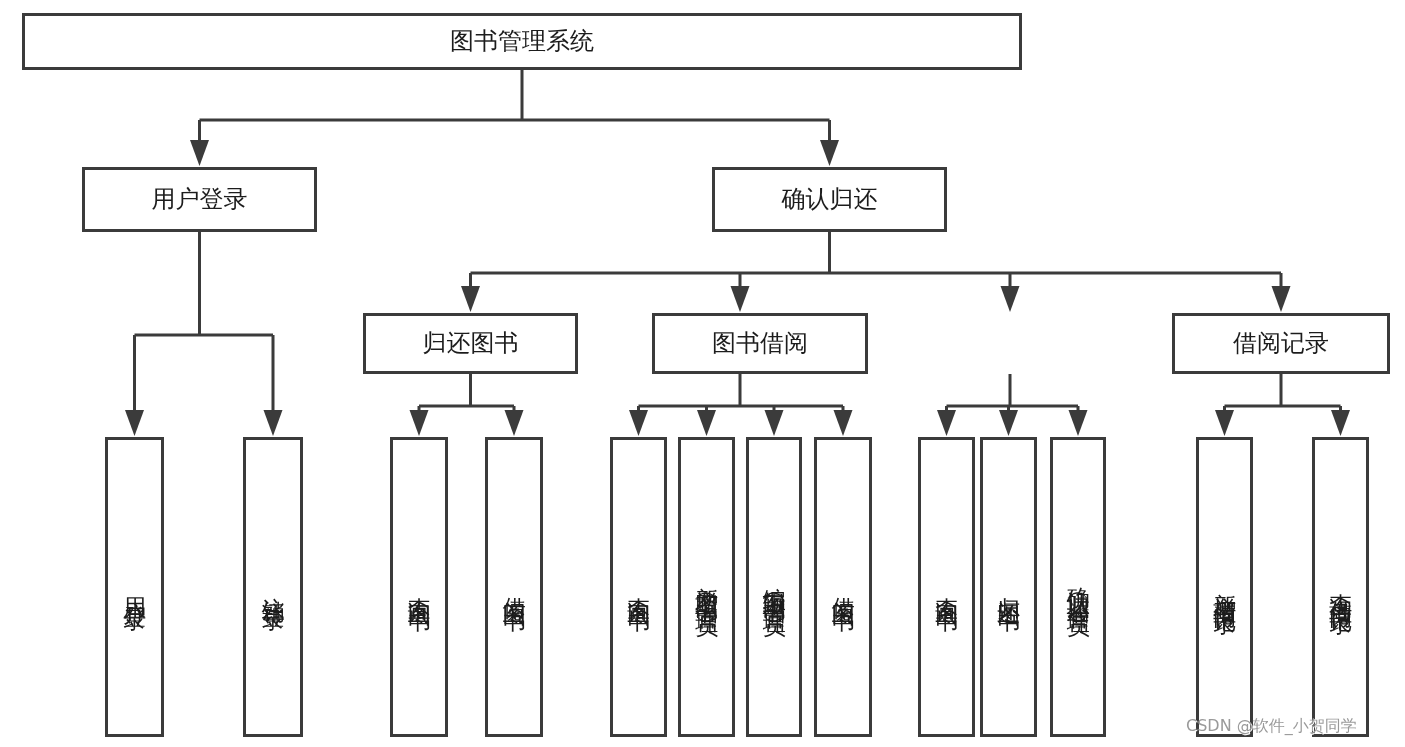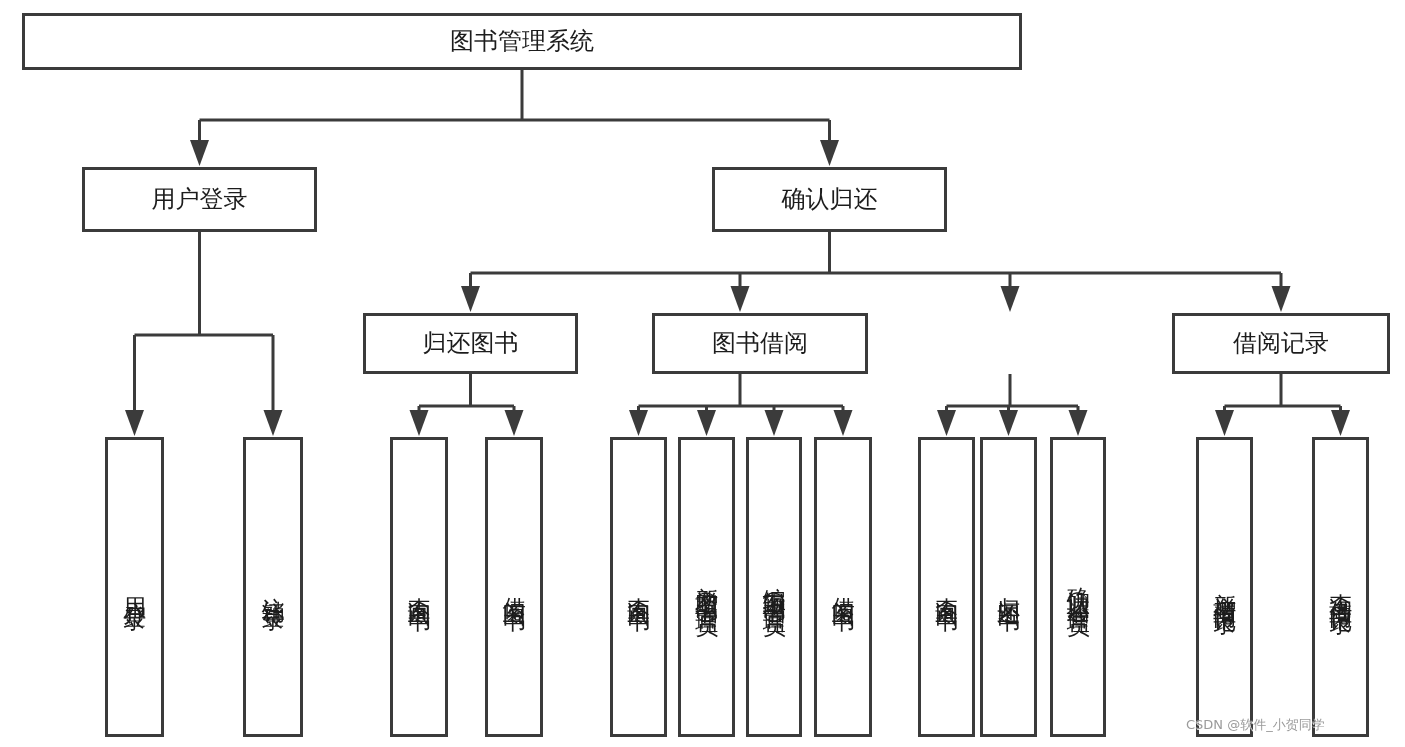--- a/index.html
+++ b/index.html
@@ -48,21 +48,21 @@
     text-orientation: mixed;
     font-size: 23px;
     letter-spacing: 4px;
     white-space: nowrap;
   }
   .watermark {
     position: absolute;
     left: 1186px;
     top: 716px;
     width: 210px;
-    font-size: 13px;
+    font-size: 16px;
     color: var(--watermark, #9a9a9a);
     z-index: 2;
     white-space: nowrap;
     text-shadow: 1px 1px 0 #ffffff;
   }
 </style>
 </head>
 <body>
 
 <div class="stage">

